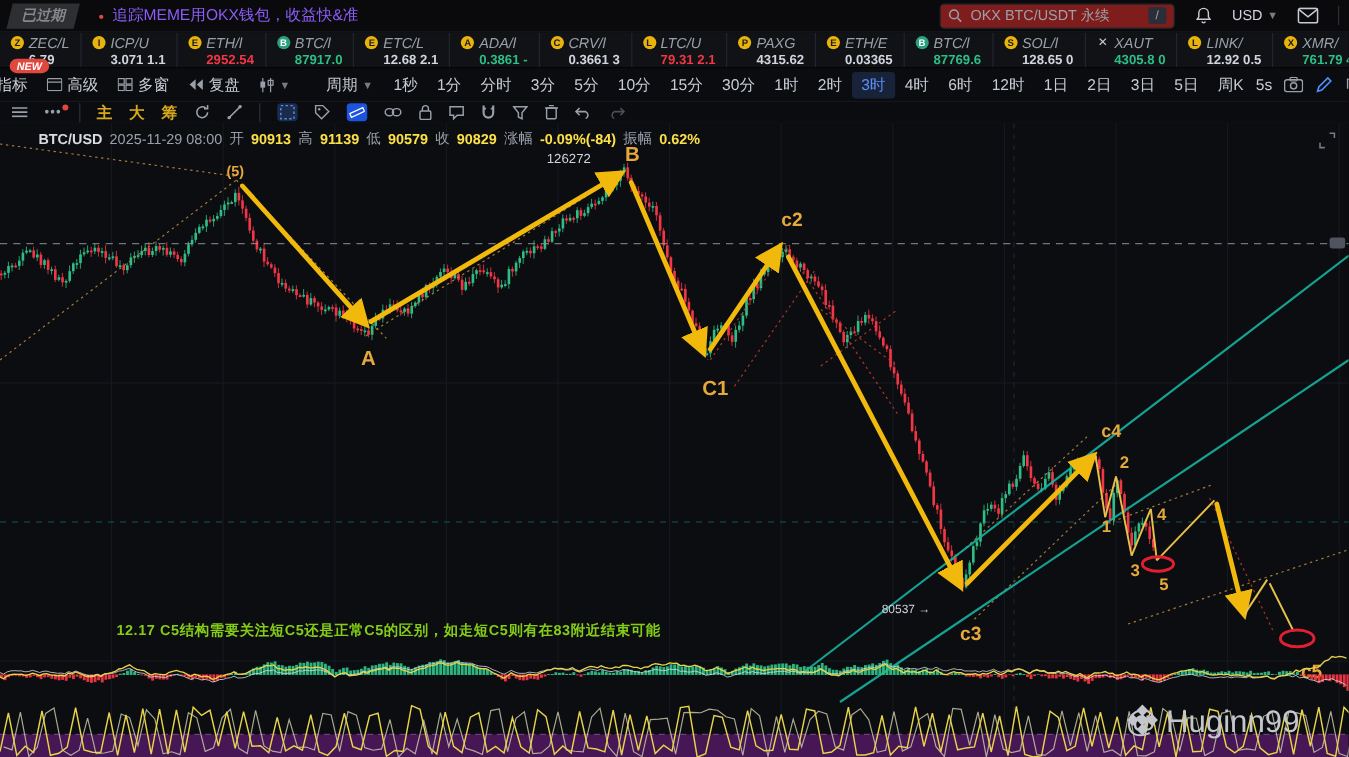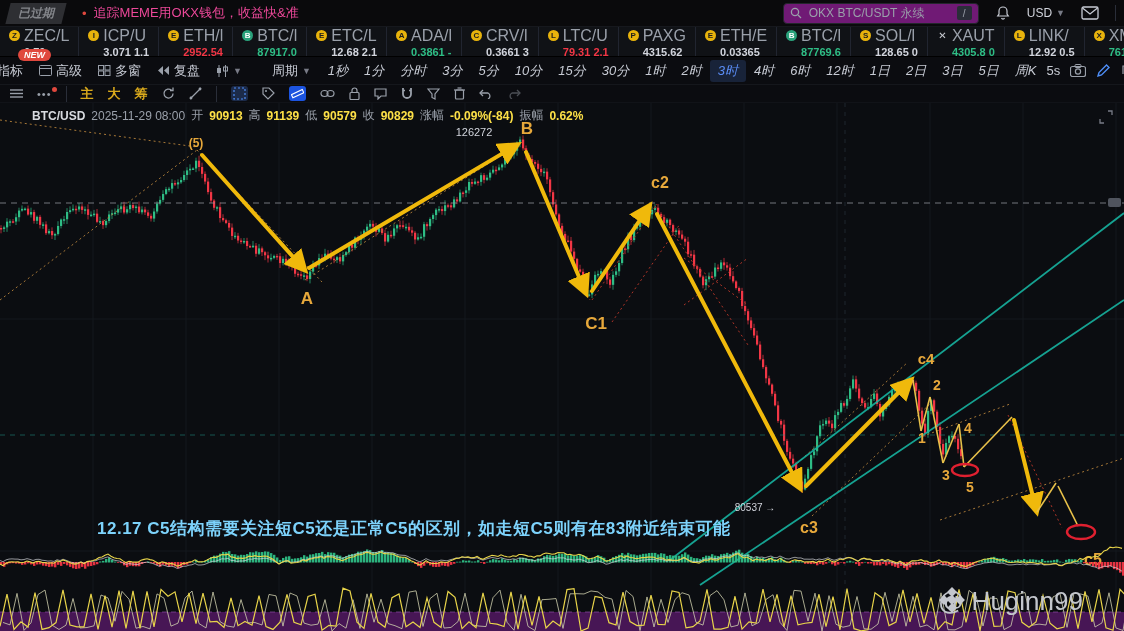--- a/index.html
+++ b/index.html
@@ -7,51 +7,51 @@
     font-family:"Liberation Sans","DejaVu Sans",sans-serif; }
   #app { position:relative; width:1124px; height:631px; background:#0b0d11; }
 
   
   .promo-bar { height:27px; background:#0a0a0c; display:flex; align-items:center;
     padding:0 8px; border-bottom:1px solid #16181d; position:relative; }
   .expired-badge { background:#2e2f33; color:#85878c; font-style:italic; font-weight:bold;
     font-size:12px; padding:2px 10px; transform:skewX(-14deg); margin-right:18px; }
   .expired-badge span{ display:inline-block; transform:skewX(14deg); }
   .promo-dot { color:#e0483e; font-size:13px; margin-right:7px; }
-  .promo-msg { color:#ec4899; font-size:13px; }
+  .promo-msg { color:#8b5cf6; font-size:13px; }
   .topbar-right { margin-left:auto; display:flex; align-items:center; gap:16px; }
-  .search-box { display:flex; align-items:center; gap:7px; background:#701a75; border:1px solid #24262c;
+  .search-box { display:flex; align-items:center; gap:7px; background:#7f1d1d; border:1px solid #24262c;
     border-radius:4px; height:21px; padding:0 6px; width:196px; }
   .search-box .q { color:#9aa0aa; font-size:12px; white-space:nowrap; flex:1; }
   .key-badge { background:#2a2e39; color:#9aa0aa; font-size:10px; border-radius:2px;
     width:15px; height:14px; display:flex; align-items:center; justify-content:center; }
   .usd-dd { color:#d1d4dc; font-size:12px; display:flex; align-items:center; gap:4px;text-align:center; }
   .caret { color:#787b86; font-size:9px; }
   .tb-icon { display:flex; align-items:center; }
   .tb-divider { width:1px; height:16px; background:#2a2e39; }
 
   
   .ticker-bar { height:30px; background:#101216; display:flex; align-items:stretch;
     overflow:hidden; border-bottom:1px solid #000; }
   .ticker-item { display:flex; flex-direction:column; justify-content:center; padding:2px 9px 1px 9px;
     border-right:1px solid #212530; min-width:58px; flex:0 0 auto; cursor:pointer; }
   .ti-top { display:flex; align-items:center; gap:4px; }
   .coin-ic { width:11px; height:11px; border-radius:50%; font-size:8px; font-weight:bold;
     display:flex; align-items:center; justify-content:center; color:#1d1d1d; flex:0 0 auto; }
   .coin-gold { background:#e8b30c; }
   .coin-green { background:#2aa17b; color:#fff; }
   .coin-x { background:transparent; color:#c9ccd2; font-size:10px; }
-  .ti-sym { color:#9aa0aa; font-size:16px; white-space:nowrap; }
+  .ti-sym { color:#9aa0aa; font-size:12px; white-space:nowrap;font-style:italic; }
   .ti-val { font-size:11px; font-weight:bold; white-space:nowrap; margin-top:1px; padding-left:15px; }
 
   
   .toolbar { height:28px; background:#0b0c10; display:flex; align-items:center; gap:2px;
     padding:0 6px 0 0; border-bottom:1px solid #15171c; position:relative; white-space:nowrap; }
   .new-badge { position:absolute; top:-8px; left:8px; background:#e0483e; color:#fff; font-size:9px;
-    font-weight:bold; border-radius:7px; padding:1px 6px; font-style:italic; z-index:3;margin-left:10px; }
+    font-weight:bold; border-radius:7px; padding:1px 6px; font-style:italic; z-index:3; }
   .tbtn { color:#c7cbd4; font-size:13px; padding:3px 7px; display:flex; align-items:center; gap:4px;
     cursor:pointer; flex:0 0 auto; }
   .tbtn svg { flex:0 0 auto; }
   .tf { color:#c7cbd4; font-size:13px; padding:2px 8px; border-radius:3px; cursor:pointer; flex:0 0 auto; }
   .tf.selected { color:#5b8ef7; background:#182339; }
   .tool-right { margin-left:auto; display:flex; align-items:center; gap:10px; }
   .txt-gray { color:#c7cbd4; font-size:13px; }
 
   
   .drawbar { height:18px; background:#0b0c10; display:flex; align-items:center; gap:14px;
@@ -63,21 +63,21 @@
   .db-sel { background:#1c2b4a; border-radius:3px; padding:1px 2px; }
   .db-hl { background:#1c54e0; border-radius:3px; padding:1px 2px; }
 
   
   .chart-region { position:absolute; left:0; top:103px; width:1124px; height:528px; background:#0b0d11; }
   .chart-region svg { position:absolute; left:0; top:0; }
   .ohlc-row { position:absolute; left:4px; top:4px; font-size:12px; color:#9aa0aa; z-index:4;
     display:flex; gap:6px; align-items:center; white-space:nowrap; }
   .ohlc-row .sym { color:#d8dbe0; font-weight:bold;margin-left:28px; }
   .ohlc-row .neg { color:#fde047; font-weight:bold; }
-  .chart-note { position:absolute; left:97px; top:414px; color:#7dd3fc; font-size:17px;
+  .chart-note { position:absolute; left:97px; top:414px; color:#84cc16; font-size:12px;
     font-weight:bold; z-index:4; letter-spacing:0.5px; }
   .watermark { position:absolute; left:938px; top:483px; z-index:6; display:flex; align-items:center;
     gap:8px; color:#c3c6cd; font-size:26px; }
   .expand-corner { position:absolute; left:1098px; top:6px; z-index:4; }
   .line-handle { position:absolute; left:1108px; top:95px; width:13px; height:9px; background:#50545e;
     border-radius:2px; z-index:4; }
 </style>
 </head>
 <body>
 
@@ -260,21 +260,21 @@
           <rect x="1" y="3" width="4" height="5" fill="#9aa0aa"></rect>
           <line x1="9.5" y1="0" x2="9.5" y2="12" stroke="#9aa0aa"></line>
           <rect x="7.5" y="2" width="4" height="4" fill="none" stroke="#9aa0aa"></rect>
         </svg>
       <span class="caret">▼</span>
       </span>
     <span class="tbtn" style="margin-left:14px">
       <span>周期</span>
         <span class="caret">▼</span>
       </span>
-    <span id="timeframes" style="display:flex;font-style:italic;">
+    <span id="timeframes" style="display:flex;">
         <span class="tf">1秒</span>
         <span class="tf">1分</span>
         <span class="tf">分时</span>
         <span class="tf">3分</span>
         <span class="tf">5分</span>
         <span class="tf">10分</span>
         <span class="tf">15分</span>
         <span class="tf">30分</span>
         <span class="tf">1时</span>
         <span class="tf">2时</span>

